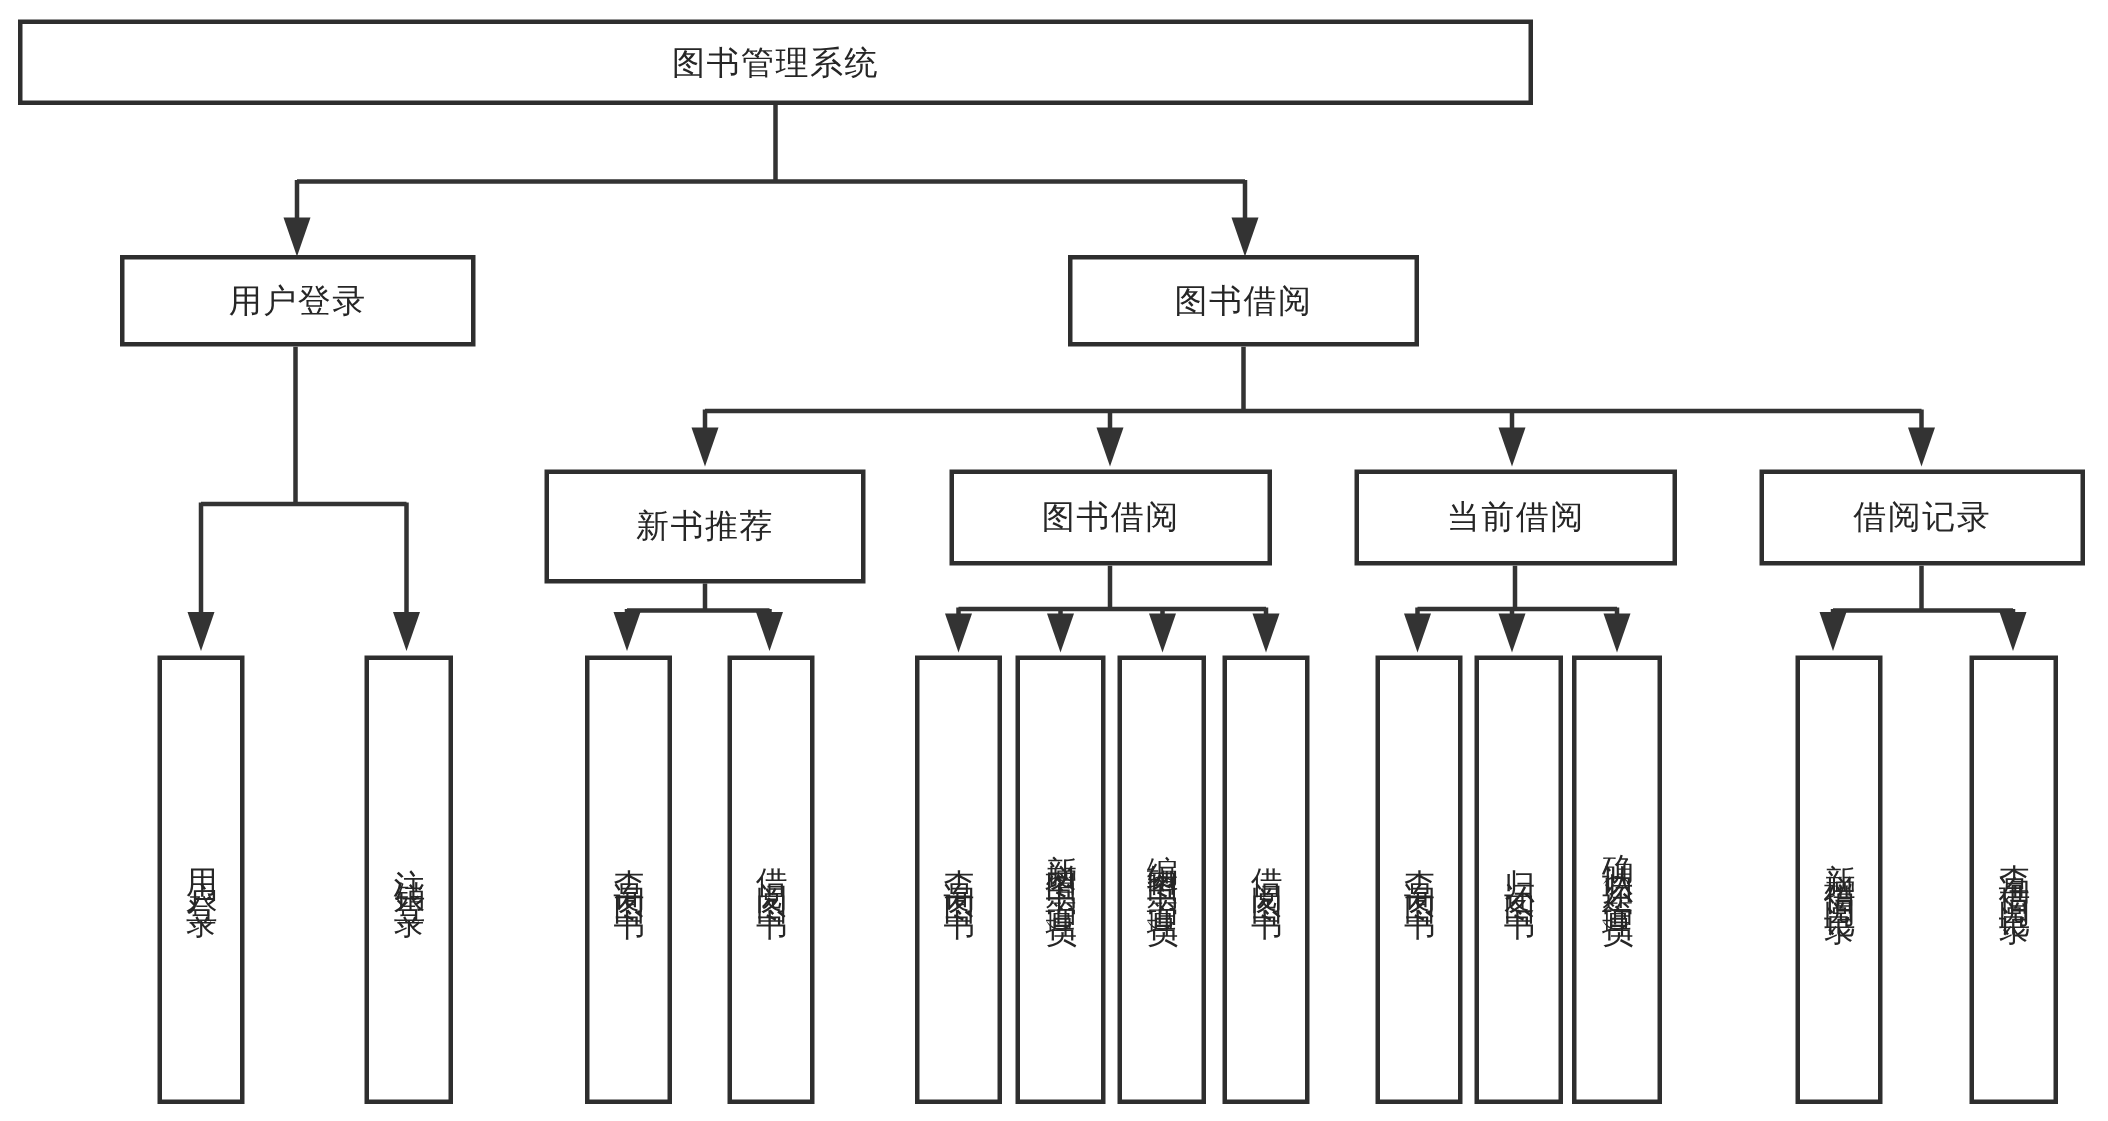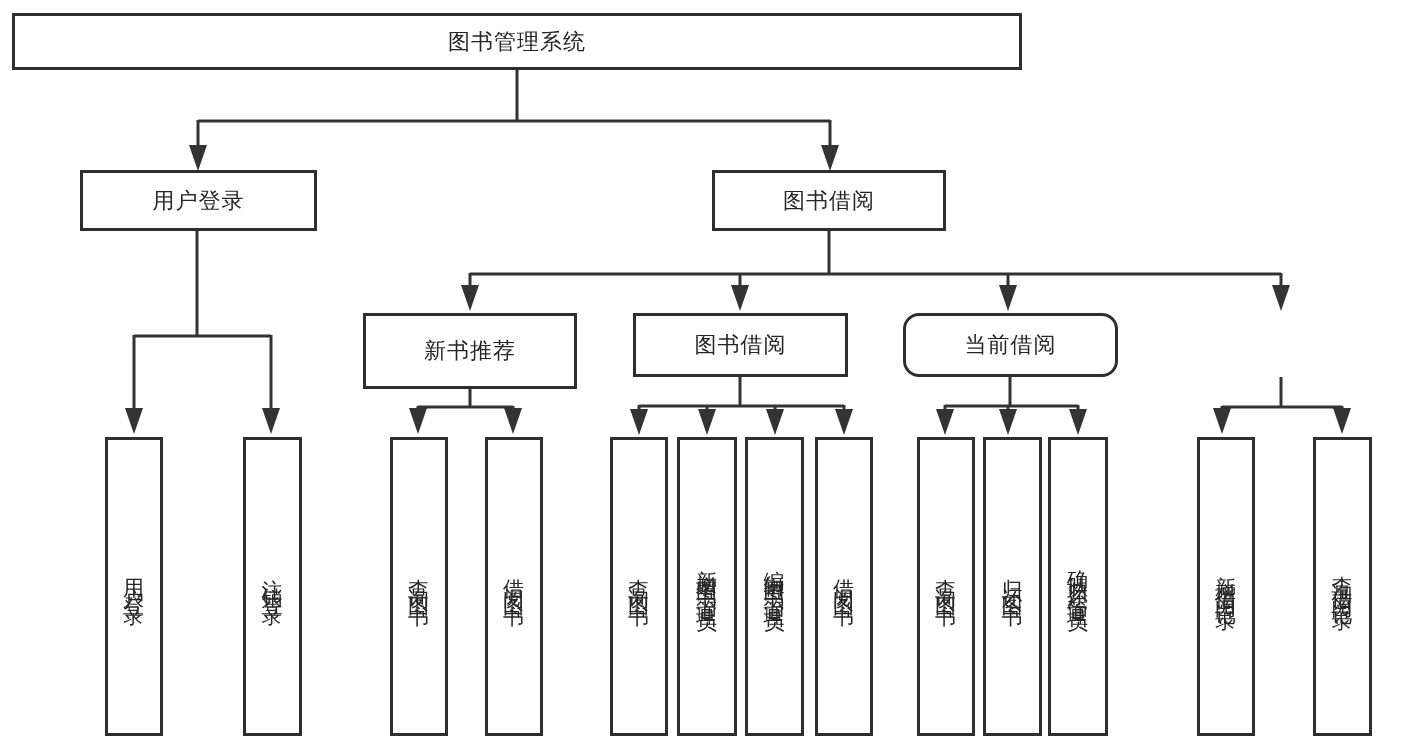--- a/index.html
+++ b/index.html
@@ -38,21 +38,21 @@
     justify-content: center;
     color: var(--text);
     z-index: 2;
   }
   .hnode { font-size: 22px; letter-spacing: 1px; }
   .n-root { left: 12px;  top: 13px;  width: 1010px; height: 57px; }
   .n-l2-0 { left: 80px;  top: 170px; width: 237px;  height: 61px; }
   .n-l2-1 { left: 712px; top: 170px; width: 234px;  height: 61px; }
   .n-l3-0 { left: 363px; top: 313px; width: 214px;  height: 76px; }
   .n-l3-1 { left: 633px; top: 313px; width: 215px;  height: 64px; }
-  .n-l3-2 { left: 903px; top: 313px; width: 215px;  height: 64px; border-radius: 16px; }
+  .n-l3-2 { left: 903px; top: 313px; width: 215px;  height: 64px; }
   .n-l3-3 { left: 1173px;top: 313px; width: 217px;  height: 64px; }
 
   .vnode {
     top: 437px; height: 299px;
     writing-mode: vertical-rl;
     text-orientation: mixed;
     font-size: 21px;
     letter-spacing: 9px;
     line-height: 1;
     padding-bottom: 14px;
@@ -129,20 +129,23 @@
 
   <div class="node hnode n-l3-0">
     <span>新书推荐</span>
   </div>
   <div class="node hnode n-l3-1">
     <span>图书借阅</span>
   </div>
   <div class="node hnode n-l3-2">
     <span>当前借阅</span>
   </div>
+  <div class="node hnode n-l3-3">
+    <span>借阅记录</span>
+  </div>
 
   <div class="node vnode v-0">用户登录</div>
   <div class="node vnode v-1">注销登录</div>
 
   <div class="node vnode v-2">查询图书</div>
   <div class="node vnode v-3">借阅图书</div>
 
   <div class="node vnode v-4">查询图书</div>
   <div class="node vnode v-5">新增图书（管理员）</div>
   <div class="node vnode v-6">编辑图书（管理员）</div>

